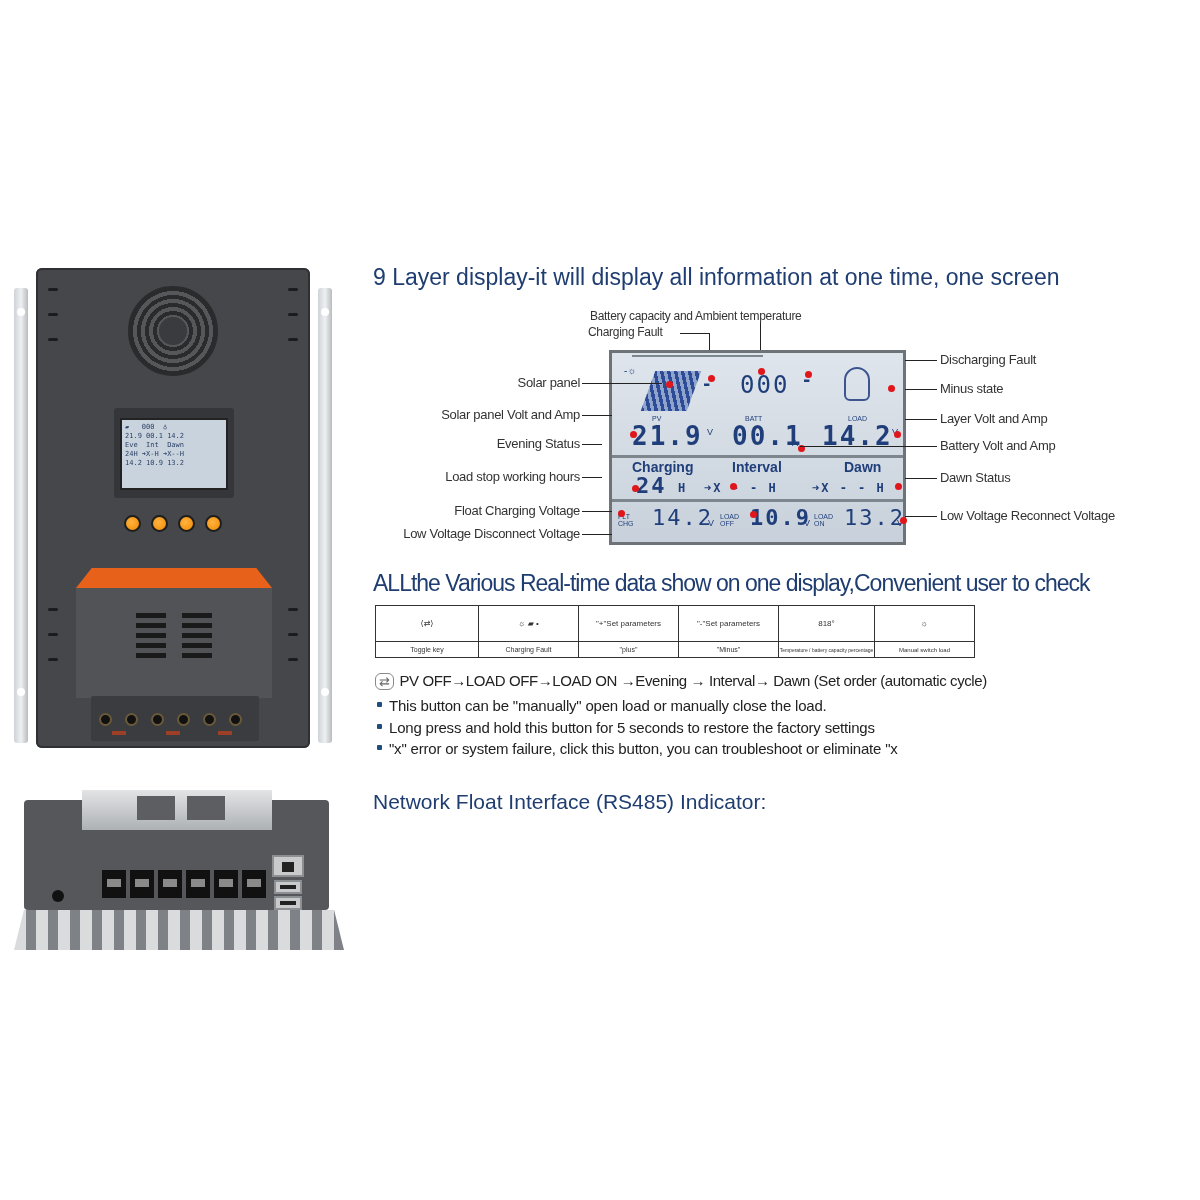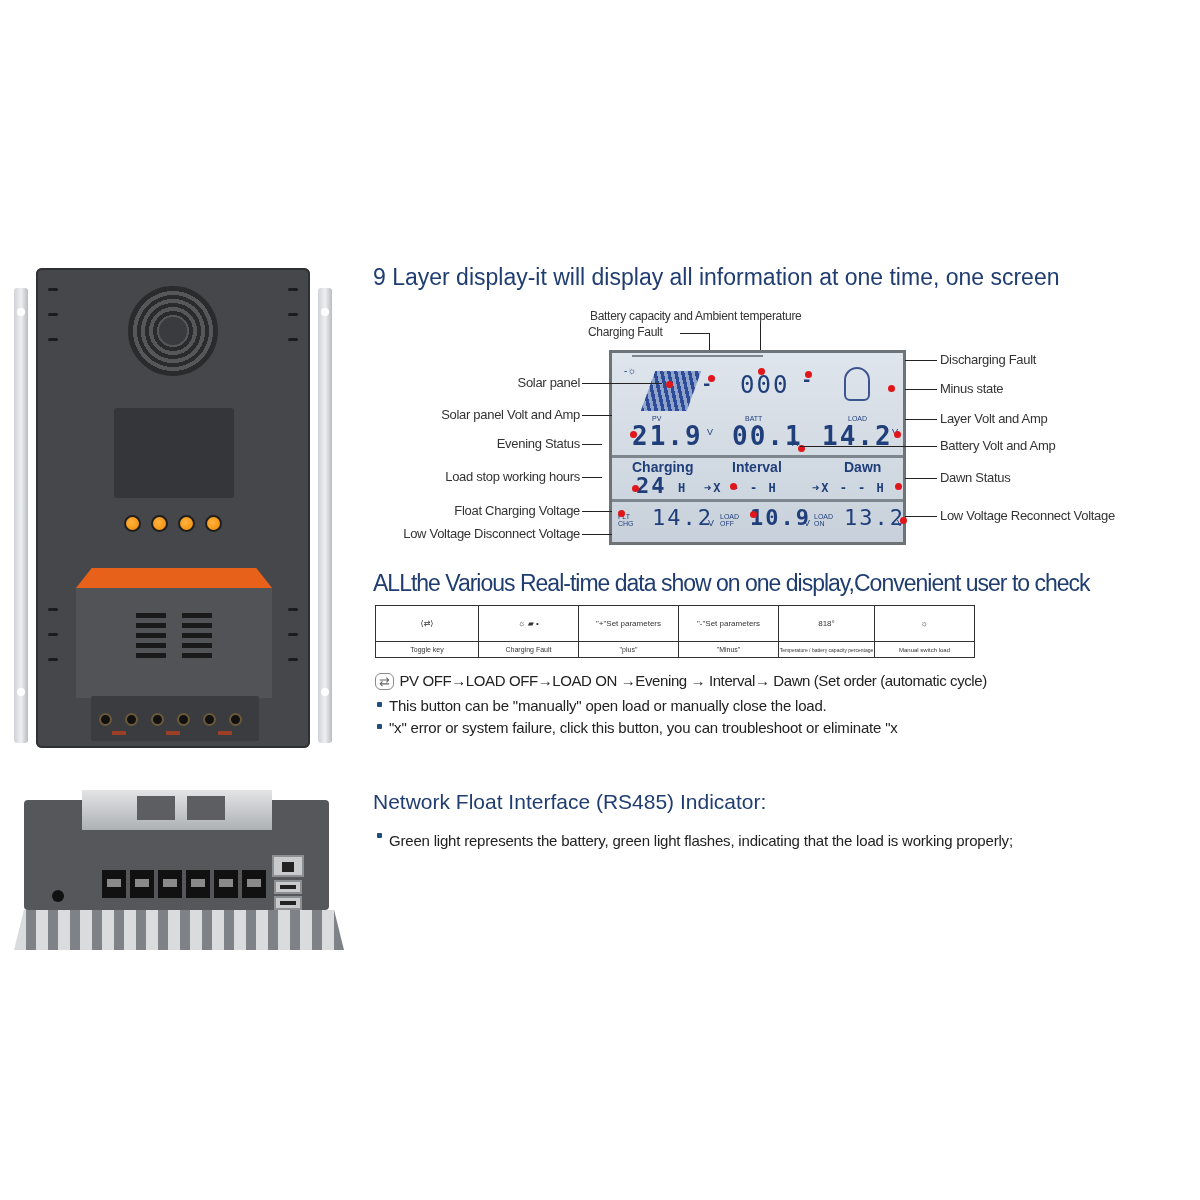--- a/index.html
+++ b/index.html
@@ -97,20 +97,27 @@
       <div class="edge-slot" style="right:12px;top:45px"></div>
       <div class="edge-slot" style="right:12px;top:70px"></div>
     <div class="edge-slot" style="left:12px;top:340px"></div>
       <div class="edge-slot" style="left:12px;top:365px"></div>
       <div class="edge-slot" style="left:12px;top:390px"></div>
     <div class="edge-slot" style="right:12px;top:340px"></div>
       <div class="edge-slot" style="right:12px;top:365px"></div>
       <div class="edge-slot" style="right:12px;top:390px"></div>
     <div class="fan"></div>
     <div class="lcd-bezel"></div>
+    <div class="lcd-mini">
+      <div>▰&nbsp;&nbsp;&nbsp;<span>000</span>&nbsp;&nbsp;♁</div>
+      <div><span>21.9</span> <span>00.1</span> <span>14.2</span></div>
+      <div>Eve&nbsp;&nbsp;Int&nbsp;&nbsp;Dawn</div>
+      <div>24H ➜X-H ➜X--H</div>
+      <div>14.2 10.9 13.2</div>
+    </div>
     <div class="btn-row">
       <div class="btn"></div>
       <div class="btn"></div>
       <div class="btn"></div>
       <div class="btn"></div>
     </div>
     <div class="orange-band"></div>
     <div class="lower-panel"></div>
     <div class="vent" style="left:100px"></div>
     <div class="vent" style="left:146px"></div>
@@ -255,20 +262,20 @@
   </tr>
 </tbody>
   </table>
 
 <div id="order-line">
   <span class="toggle-glyph">⇄</span><span>PV OFF→LOAD OFF→LOAD ON →Evening → Interval→ Dawn (Set order (automatic cycle)</span>
 </div>
 
 <ul class="list" id="button-list">
   <li>This button can be "manually" open load or manually close the load.</li>
+  <li>Long press and hold this button for 5 seconds to restore the factory settings</li>
   <li>"x" error or system failure, click this button, you can troubleshoot or eliminate "x</li>
 </ul>
 
 <div class="title" id="title-3">Network Float Interface (RS485) Indicator:</div>
 
 <ul class="list" id="rs485-list">
-  <li>Green light represents the battery, green light flashes, indicating that the load is working properly;</li>
 </ul>
 
 </body></html>

